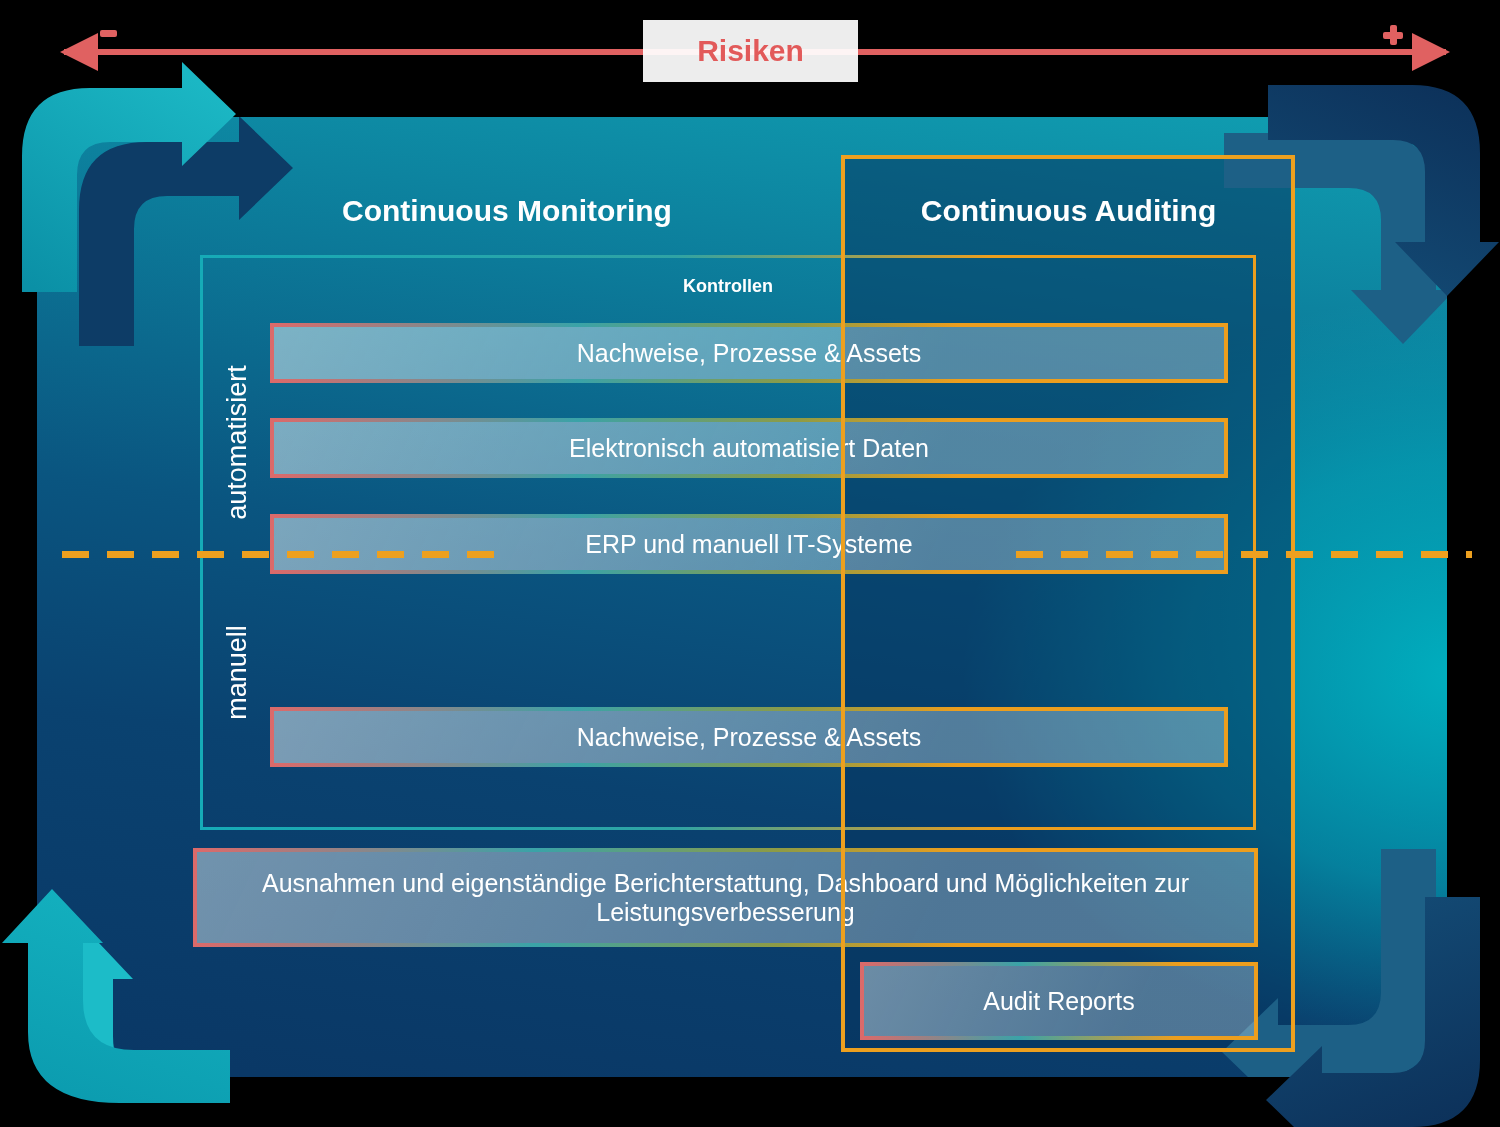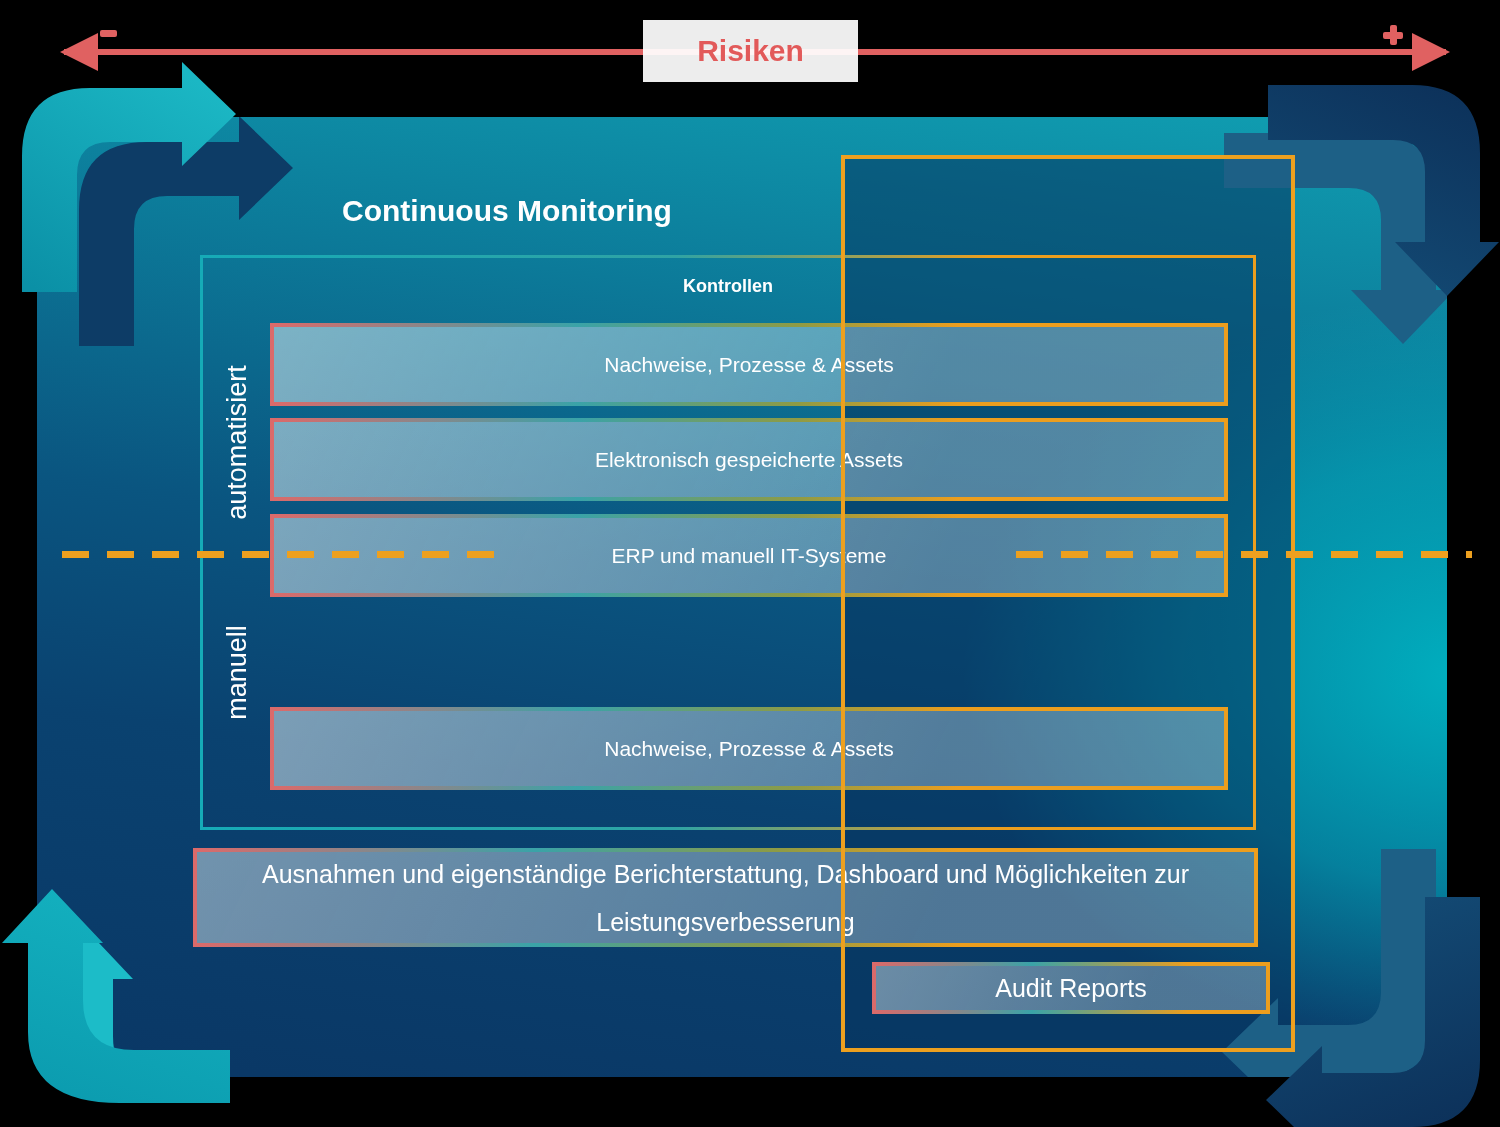--- a/index.html
+++ b/index.html
@@ -43,53 +43,53 @@
 
   
   .kontrollen-box{
     position:absolute;left:200px;top:255px;width:1056px;height:575px;box-sizing:border-box;z-index:4;
     border:3px solid;border-image:linear-gradient(90deg,#16ABB7 0%,#2FA3A4 45%,#EC9E1E 75%,#EC9E1E 100%) 1;
   }
   .kontrollen-title{position:absolute;left:200px;top:276px;width:1056px;text-align:center;color:#fff;font-size:18px;font-weight:bold;z-index:6;}
 
   
   .row-box{
-    position:absolute;left:270px;width:958px;height:83px;box-sizing:border-box;z-index:5;
+    position:absolute;left:270px;width:958px;height:60px;box-sizing:border-box;z-index:5;
     border:4px solid;border-image:linear-gradient(90deg,#DB6A6A 0%,#3AA3A8 32%,#8E9B45 55%,#EC9E1E 72%,#EC9E1E 100%) 1;
     background:linear-gradient(115deg,rgba(235,247,250,0.50) 0%,rgba(215,235,244,0.36) 70%);
     display:flex;align-items:center;justify-content:center;
-    color:#fff;font-size:21px;
+    color:#fff;font-size:25px;
   }
   .row-1{top:323px;} .row-2{top:418px;} .row-3{top:514px;} .row-4{top:611px;} .row-5{top:707px;}
 
   
   .side-label{position:absolute;z-index:6;color:#fff;font-size:27px;white-space:nowrap;transform:rotate(-90deg);transform-origin:center;}
   .label-auto{left:87px;top:427px;width:300px;text-align:center;}
   .label-man{left:137px;top:657px;width:200px;text-align:center;}
 
   
   .dash-seg{position:absolute;top:551px;height:7px;z-index:9;
     background:repeating-linear-gradient(90deg,#EDA01F 0 27px,transparent 27px 45px);}
   .dash-left{left:62px;width:443px;}
   .dash-right{left:1016px;width:456px;}
 
   
   .wide-box{
     position:absolute;left:193px;top:848px;width:1065px;height:99px;box-sizing:border-box;z-index:5;
     border:4px solid;border-image:linear-gradient(90deg,#DB6A6A 0%,#3AA3A8 32%,#8E9B45 55%,#EC9E1E 72%,#EC9E1E 100%) 1;
     background:linear-gradient(115deg,rgba(235,247,250,0.46) 0%,rgba(215,235,244,0.34) 70%);
     display:flex;align-items:center;justify-content:center;text-align:center;
-    color:#fff;font-size:25px;line-height:48px;padding:0 30px;
+    color:#fff;font-size:25px;line-height:29px;padding:0 30px;
   }
   .audit-box{
-    position:absolute;left:860px;top:962px;width:398px;height:52px;box-sizing:border-box;z-index:5;
+    position:absolute;left:860px;top:962px;width:398px;height:78px;box-sizing:border-box;z-index:5;
     border:4px solid;border-image:linear-gradient(90deg,#DB6A6A 0%,#3AA3A8 40%,#EC9E1E 80%,#EC9E1E 100%) 1;
     background:linear-gradient(115deg,rgba(235,247,250,0.44) 0%,rgba(215,235,244,0.34) 70%);
     display:flex;align-items:center;justify-content:center;
-    color:#fff;font-size:25px;margin-left:12px;
+    color:#fff;font-size:25px;
   }
 </style>
 </head>
 <body>
 
 <div class="stage">
 
   <div class="main-panel"></div>
 
   <div class="auditing-fill"></div>
@@ -135,26 +135,27 @@
   <div class="risk-line"></div>
   <div class="risk-head left"></div>
   <div class="risk-head right"></div>
   <div class="risk-minus"></div>
   <div class="risk-plus"></div>
   <div class="risk-label-box">
     <span class="risk-label">Risiken</span>
   </div>
 
   <div class="col-title cm-title">Continuous Monitoring</div>
+  <div class="col-title ca-title">Continuous Auditing</div>
 
   <div class="kontrollen-box"></div>
   <div class="kontrollen-title">Kontrollen</div>
 
   <div class="row-box row-1">Nachweise, Prozesse &amp; Assets</div>
-  <div class="row-box row-2">Elektronisch gespeicherte Assets</div>
+  <div class="row-box row-2">Elektronisch automatisiert Daten</div>
   <div class="row-box row-3">ERP und manuell IT-Systeme</div>
   <div class="row-box row-5">Nachweise, Prozesse &amp; Assets</div>
 
   <div class="side-label label-auto">automatisiert</div>
   <div class="side-label label-man">manuell</div>
 
   <div class="dash-seg dash-left"></div>
   <div class="dash-seg dash-right"></div>
 
   <div class="wide-box">

